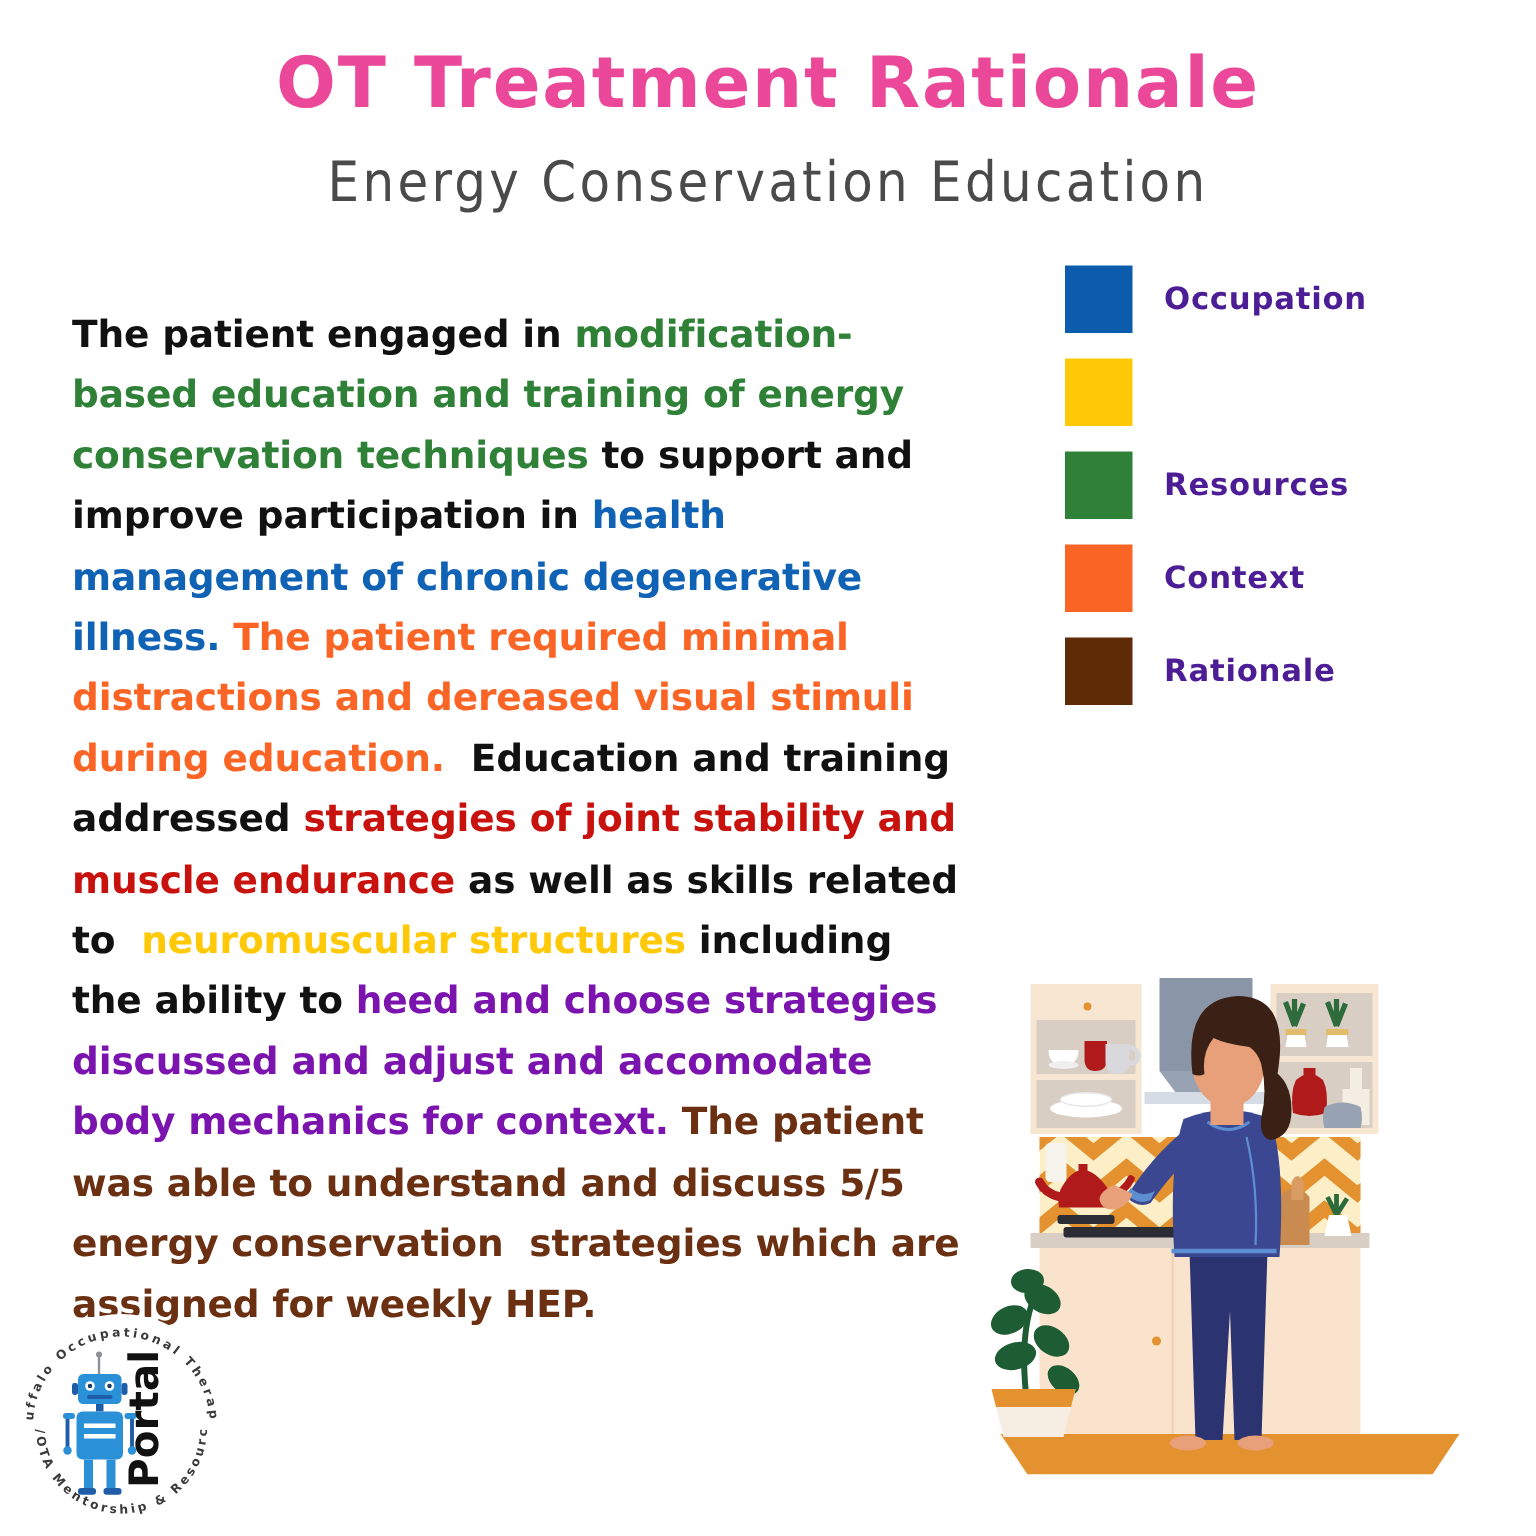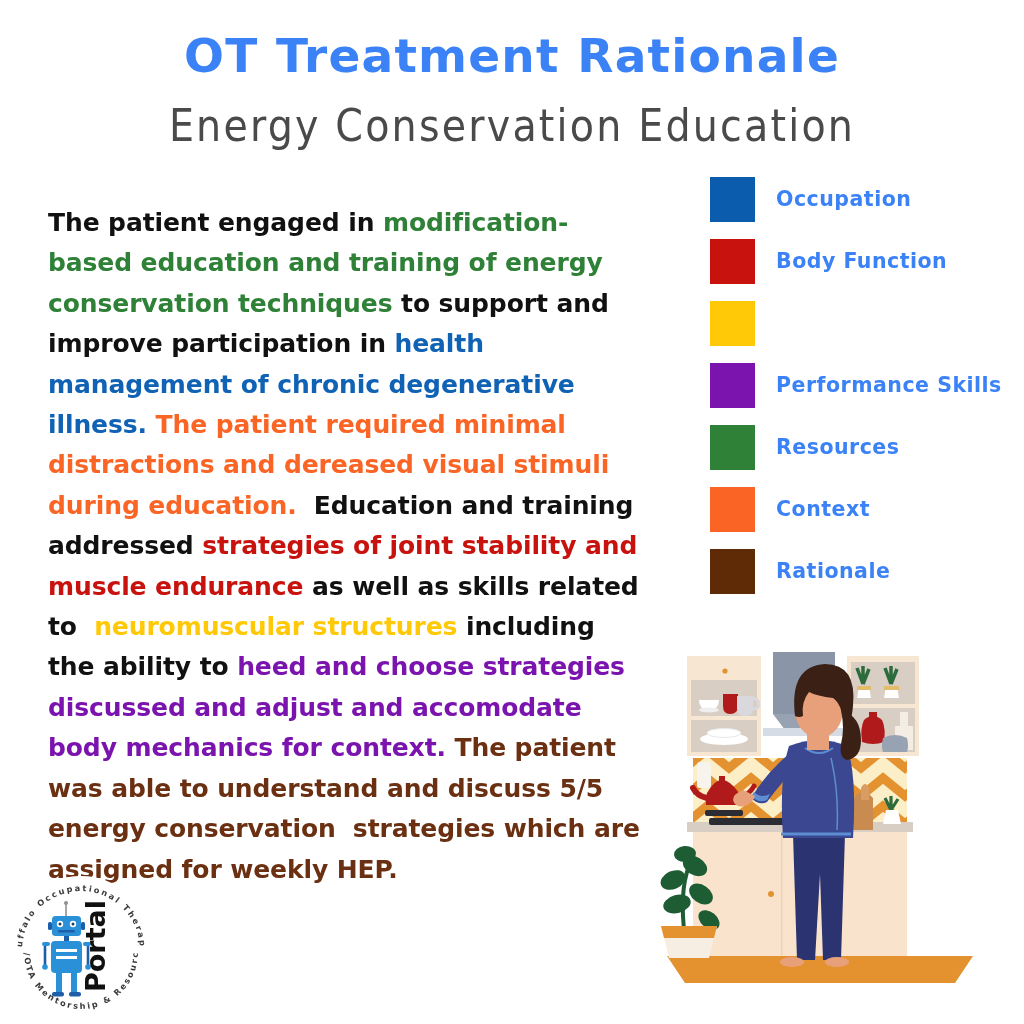--- a/index.html
+++ b/index.html
@@ -21,27 +21,27 @@
     top: 0; left: 0;
     width: 1024px;
     text-align: center;
   }
   #page-title {
     margin: 0;
     padding-top: 28px;
     font-size: 47px;
     font-weight: bold;
     letter-spacing: 1.2px;
-    color: #3b82f6;
+    color: #ec4899;
     font-family: "DejaVu Sans", "Liberation Sans", sans-serif;
   }
   #page-subtitle {
     margin: 0;
     padding-top: 17px;
-    font-size: 44px;
+    font-size: 37px;
     font-weight: 300;
     letter-spacing: 2.2px;
     color: #4a4a4a;
     font-family: "DejaVu Sans Condensed", "DejaVu Sans", "Liberation Sans", sans-serif;
   }
 
   
   #rationale-text {
     position: absolute;
     left: 48px;
@@ -71,21 +71,21 @@
   .legend-swatch {
     width: 45px;
     height: 45px;
     flex: 0 0 45px;
   }
   .legend-label {
     margin-left: 21px;
     font-size: 20.5px;
     font-weight: bold;
     letter-spacing: 0.5px;
-    color: #3b82f6;
+    color: #4c1d95;
     white-space: nowrap;
   }
 
   
   #kitchen-illustration {
     position: absolute;
     left: 655px;
     top: 638px;
     width: 330px;
     height: 345px;
@@ -109,29 +109,21 @@
 </div>
 
 <div id="rationale-text"><span style="color: rgb(17, 17, 17);">The patient engaged in </span><span style="color: rgb(47, 129, 55);">modification-based education and training of energy conservation techniques</span><span style="color: rgb(17, 17, 17);"> to support and improve participation in </span><span style="color: rgb(16, 98, 180);">health management of chronic degenerative illness.</span><span style="color: rgb(17, 17, 17);"> </span><span style="color: rgb(250, 101, 38);">The patient required minimal distractions and dereased visual stimuli during education.</span><span style="color: rgb(17, 17, 17);">  Education and training addressed </span><span style="color: rgb(200, 18, 14);">strategies of joint stability and muscle endurance</span><span style="color: rgb(17, 17, 17);"> as well as skills related to </span><span style="color: rgb(255, 201, 7);"> neuromuscular structures</span><span style="color: rgb(17, 17, 17);"> including the ability to </span><span style="color: rgb(123, 19, 174);">heed and choose strategies discussed and adjust and accomodate body mechanics for context.</span><span style="color: rgb(107, 48, 18);"> The patient was able to understand and discuss 5/5 energy conservation  strategies which are assigned for weekly HEP.</span></div>
 
 <div id="legend">
     <div class="legend-row">
       <div class="legend-swatch" style="background: rgb(11, 92, 173);"></div>
       <div class="legend-label">Occupation</div>
     </div>
     <div class="legend-row">
-      <div class="legend-swatch" style="background: rgb(200, 18, 14);"></div>
-      <div class="legend-label">Body Function</div>
-    </div>
-    <div class="legend-row">
       <div class="legend-swatch" style="background: rgb(255, 201, 7);"></div>
-    </div>
-    <div class="legend-row">
-      <div class="legend-swatch" style="background: rgb(123, 19, 174);"></div>
-      <div class="legend-label">Performance Skills</div>
     </div>
     <div class="legend-row">
       <div class="legend-swatch" style="background: rgb(47, 129, 55);"></div>
       <div class="legend-label">Resources</div>
     </div>
     <div class="legend-row">
       <div class="legend-swatch" style="background: rgb(250, 101, 38);"></div>
       <div class="legend-label">Context</div>
     </div>
     <div class="legend-row">

